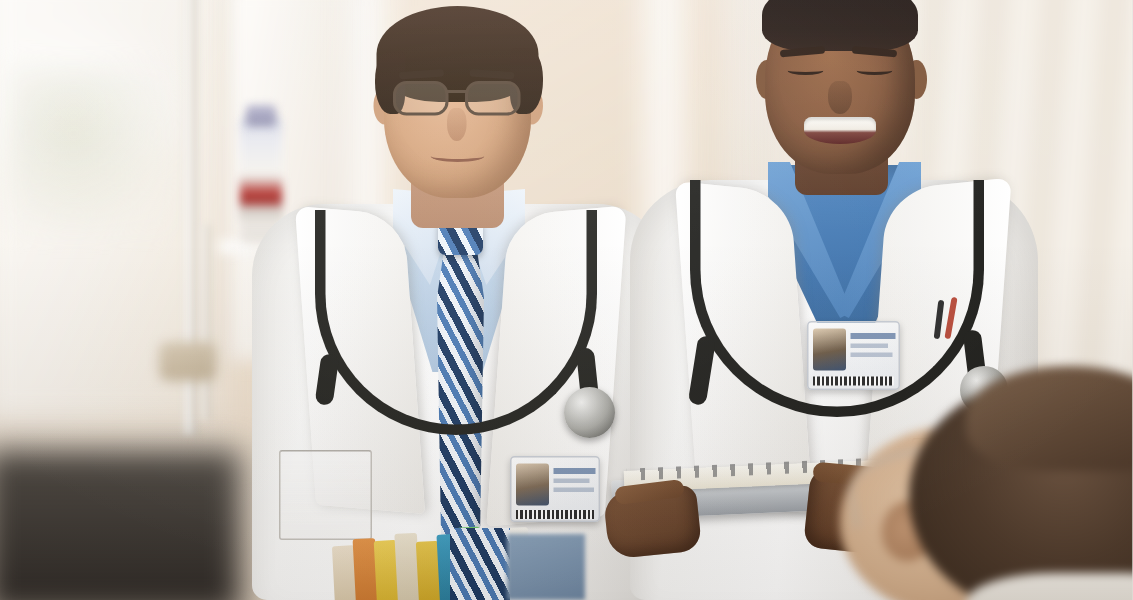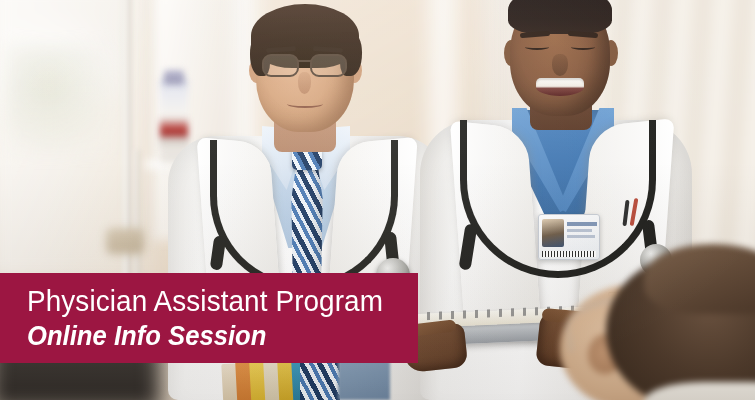--- a/index.html
+++ b/index.html
@@ -617,18 +617,14 @@
       <div class="p-ear"></div>
       <div class="p-glasses"></div>
       <div class="p-hair"></div>
       <div class="p-hair2"></div>
       <div class="p-shoulder"></div>
     </div>
 
     <div class="grade"></div>
   </div>
 
-  <div class="title-banner">
-    <div class="title-line1">Physician Assistant Program</div>
-    <div class="title-line2">Online Info Session</div>
-  </div>
 
 </div>
 
 </body></html>

